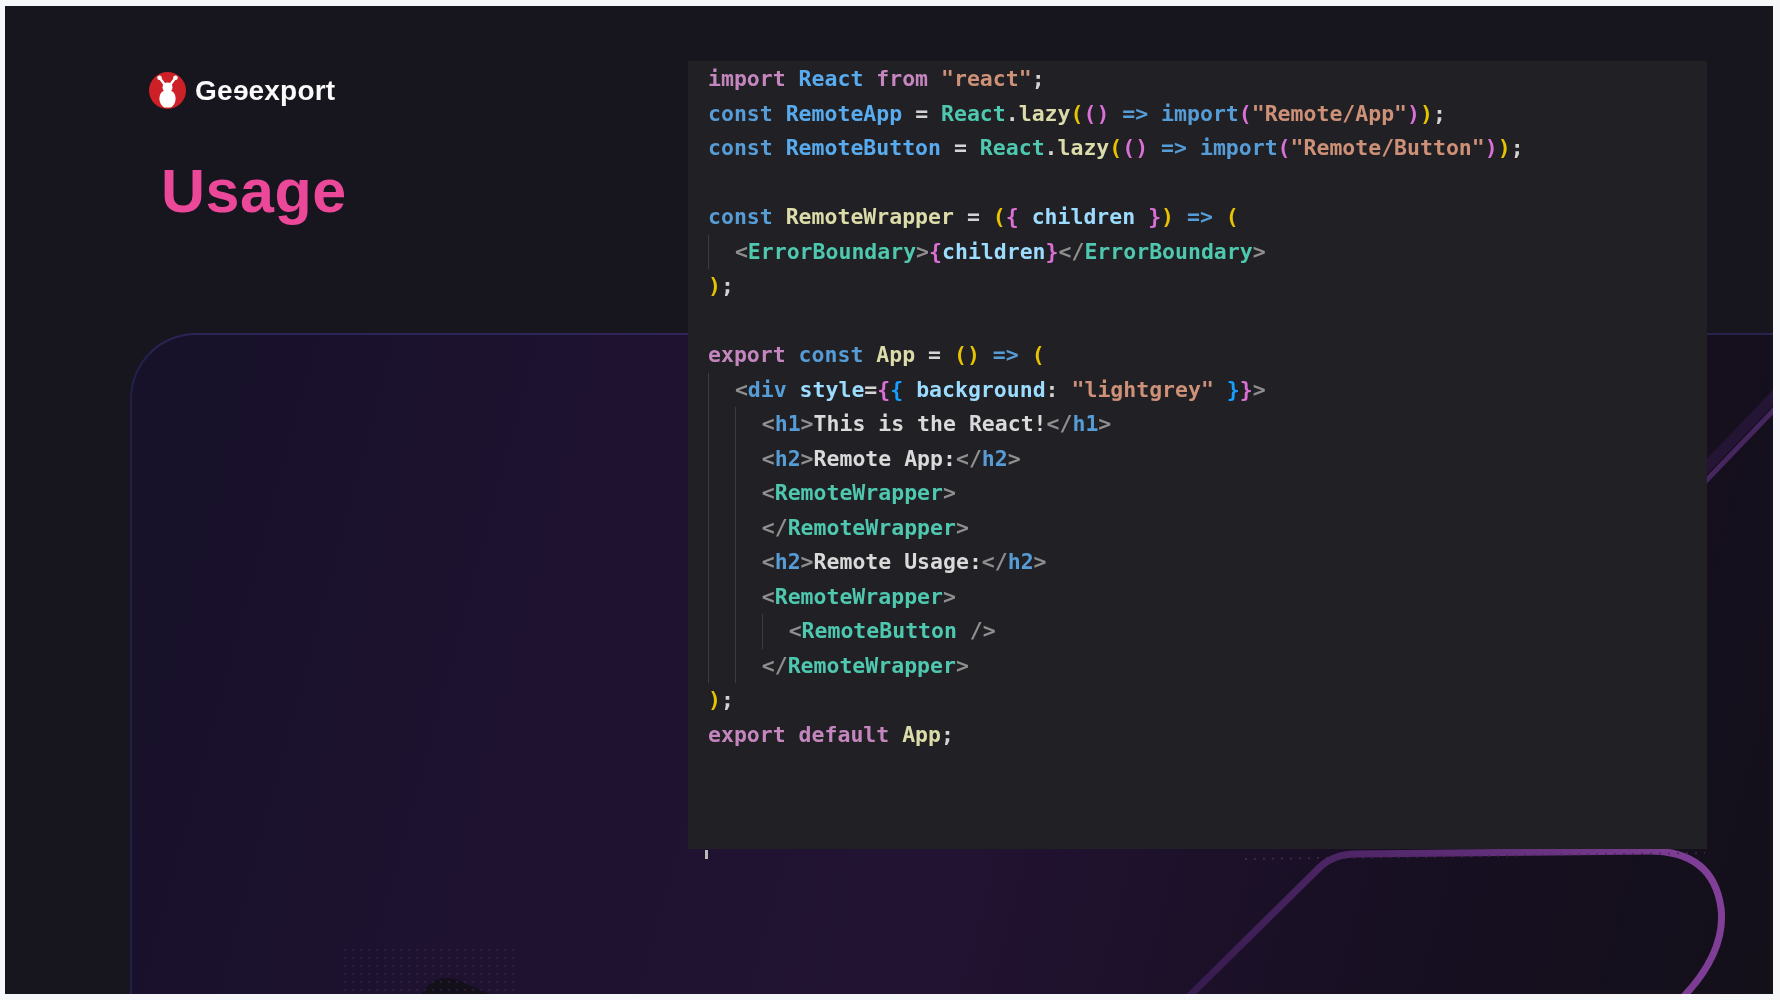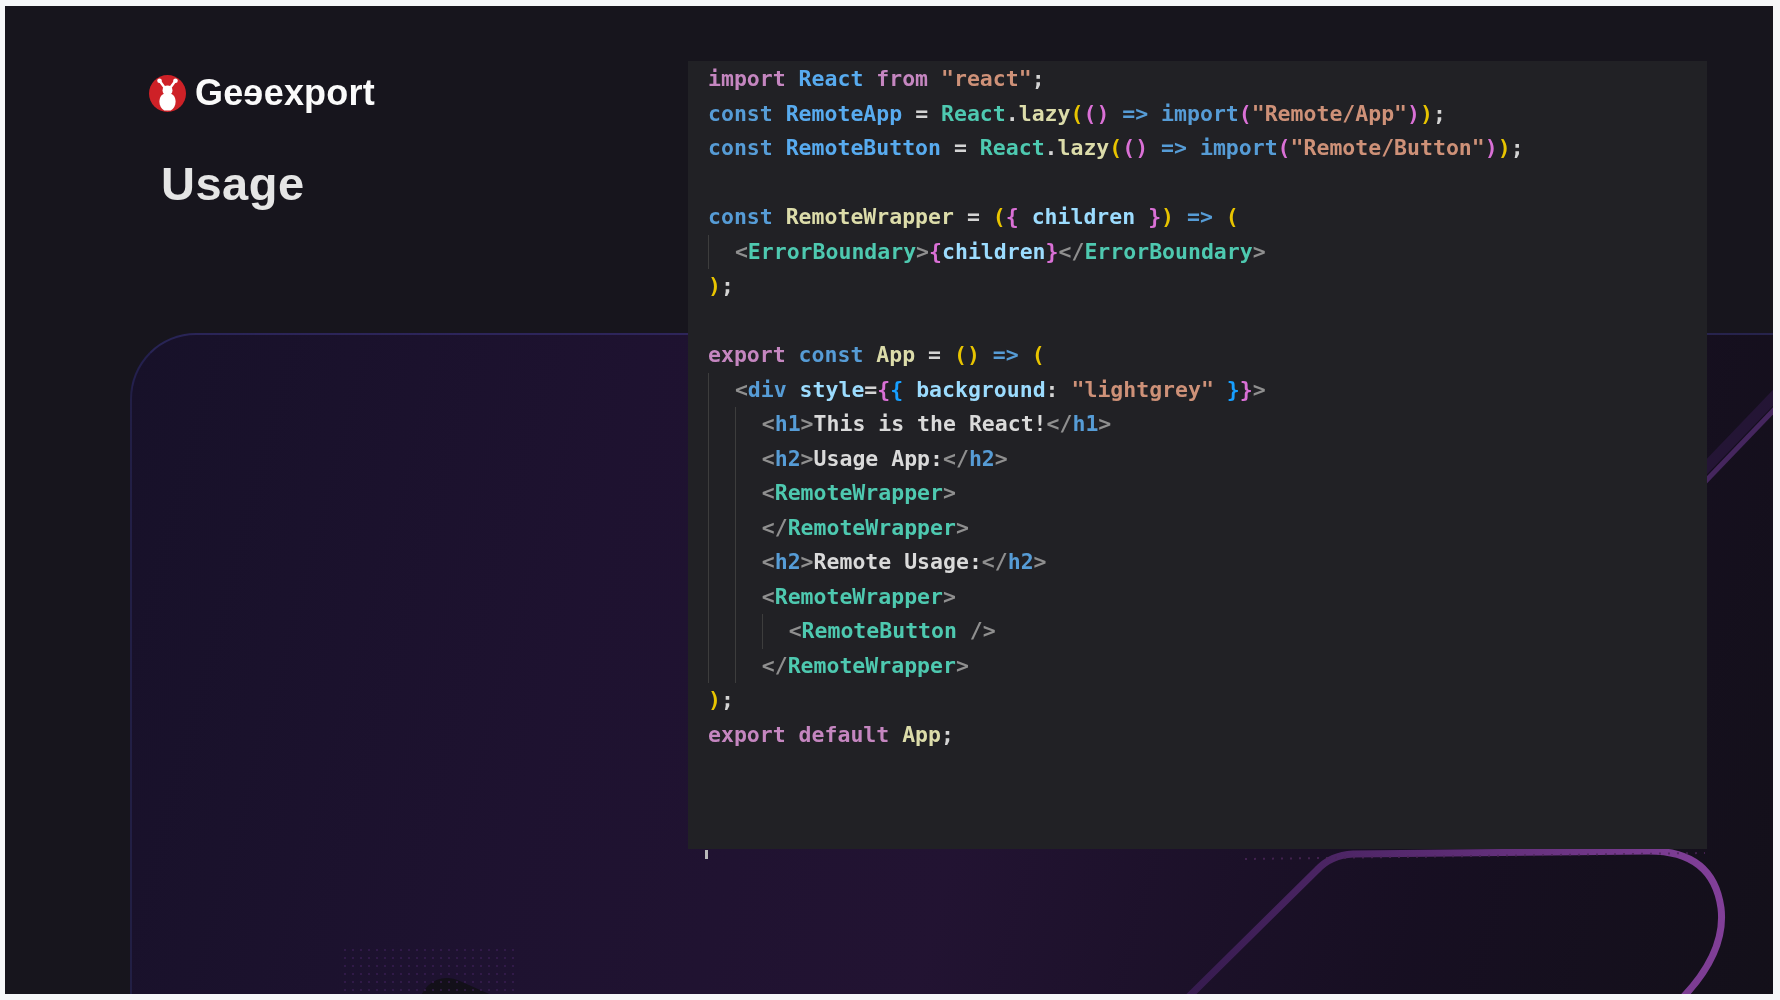--- a/index.html
+++ b/index.html
@@ -32,28 +32,28 @@
   .dots{
     position:absolute;left:336px;top:940px;width:175px;height:58px;
     background-image:radial-gradient(circle,#40205c 1.1px,transparent 1.4px);
     background-size:8px 8px;opacity:.55;
   }
   .deco-svg{position:absolute;left:0;top:0;pointer-events:none;}
   
   .logo{position:absolute;left:144px;top:66px;display:flex;align-items:center;gap:9px;}
   .logo svg{display:block;}
   .brand{
-    color:var(--white);font-weight:800;font-size:36px;letter-spacing:.2px;
+    color:var(--white);font-weight:800;font-size:28px;letter-spacing:.2px;
     display:flex;align-items:flex-end;
   }
   .brand .flip{display:inline-block;transform:scaleX(-1);}
   
   .page-title{
     position:absolute;left:156px;top:150px;
-    color:#e5e5e5;font-weight:800;font-size:47px;letter-spacing:.5px;
+    color:#ec4899;font-weight:800;font-size:61px;letter-spacing:.5px;
   }
   
   .code-block{
     position:absolute;left:683px;top:55px;width:1019px;height:788px;
     background:var(--code_bg);
     padding:1px 0 0 20px;box-sizing:border-box;
     overflow:hidden;
     font-family:"DejaVu Sans Mono", monospace;
     font-weight:700;font-size:21.5px;line-height:34.5px;
   }
@@ -123,21 +123,21 @@
         <div class="code-line"><span class="tk-kw2">const</span><span class="tk-id"> RemoteApp</span><span class="tk-pn"> =</span><span class="tk-cls"> React</span><span class="tk-pn">.</span><span class="tk-fn">lazy</span><span class="tk-b1">(</span><span class="tk-b2">()</span><span class="tk-kw2"> =&gt;</span><span class="tk-kw2"> import</span><span class="tk-b2">(</span><span class="tk-str">"Remote/App"</span><span class="tk-b2">)</span><span class="tk-b1">)</span><span class="tk-pn">;</span></div>
         <div class="code-line"><span class="tk-kw2">const</span><span class="tk-id"> RemoteButton</span><span class="tk-pn"> =</span><span class="tk-cls"> React</span><span class="tk-pn">.</span><span class="tk-fn">lazy</span><span class="tk-b1">(</span><span class="tk-b2">()</span><span class="tk-kw2"> =&gt;</span><span class="tk-kw2"> import</span><span class="tk-b2">(</span><span class="tk-str">"Remote/Button"</span><span class="tk-b2">)</span><span class="tk-b1">)</span><span class="tk-pn">;</span></div>
         <div class="code-line"></div>
         <div class="code-line"><span class="tk-kw2">const</span><span class="tk-fn"> RemoteWrapper</span><span class="tk-pn"> =</span><span class="tk-b1"> (</span><span class="tk-b2">{</span><span class="tk-prop"> children</span><span class="tk-b2"> }</span><span class="tk-b1">)</span><span class="tk-kw2"> =&gt;</span><span class="tk-b1"> (</span></div>
         <div class="code-line"><span class="tk-g"></span><span class="tk-tg">&lt;</span><span class="tk-cls">ErrorBoundary</span><span class="tk-tg">&gt;</span><span class="tk-b2">{</span><span class="tk-prop">children</span><span class="tk-b2">}</span><span class="tk-tg">&lt;/</span><span class="tk-cls">ErrorBoundary</span><span class="tk-tg">&gt;</span></div>
         <div class="code-line"><span class="tk-b1">)</span><span class="tk-pn">;</span></div>
         <div class="code-line"></div>
         <div class="code-line"><span class="tk-kw1">export</span><span class="tk-kw2"> const</span><span class="tk-fn"> App</span><span class="tk-pn"> =</span><span class="tk-b1"> ()</span><span class="tk-kw2"> =&gt;</span><span class="tk-b1"> (</span></div>
         <div class="code-line"><span class="tk-g"></span><span class="tk-tg">&lt;</span><span class="tk-kw2">div</span><span class="tk-prop"> style</span><span class="tk-pn">=</span><span class="tk-b2">{</span><span class="tk-b3">{</span><span class="tk-prop"> background</span><span class="tk-pn">:</span><span class="tk-str"> "lightgrey"</span><span class="tk-b3"> }</span><span class="tk-b2">}</span><span class="tk-tg">&gt;</span></div>
         <div class="code-line"><span class="tk-g"></span><span class="tk-g"></span><span class="tk-tg">&lt;</span><span class="tk-kw2">h1</span><span class="tk-tg">&gt;</span><span class="tk-txt">This is the React!</span><span class="tk-tg">&lt;/</span><span class="tk-kw2">h1</span><span class="tk-tg">&gt;</span></div>
-        <div class="code-line"><span class="tk-g"></span><span class="tk-g"></span><span class="tk-tg">&lt;</span><span class="tk-kw2">h2</span><span class="tk-tg">&gt;</span><span class="tk-txt">Usage App:</span><span class="tk-tg">&lt;/</span><span class="tk-kw2">h2</span><span class="tk-tg">&gt;</span></div>
+        <div class="code-line"><span class="tk-g"></span><span class="tk-g"></span><span class="tk-tg">&lt;</span><span class="tk-kw2">h2</span><span class="tk-tg">&gt;</span><span class="tk-txt">Remote App:</span><span class="tk-tg">&lt;/</span><span class="tk-kw2">h2</span><span class="tk-tg">&gt;</span></div>
         <div class="code-line"><span class="tk-g"></span><span class="tk-g"></span><span class="tk-tg">&lt;</span><span class="tk-cls">RemoteWrapper</span><span class="tk-tg">&gt;</span></div>
         <div class="code-line"><span class="tk-g"></span><span class="tk-g"></span><span class="tk-tg">&lt;/</span><span class="tk-cls">RemoteWrapper</span><span class="tk-tg">&gt;</span></div>
         <div class="code-line"><span class="tk-g"></span><span class="tk-g"></span><span class="tk-tg">&lt;</span><span class="tk-kw2">h2</span><span class="tk-tg">&gt;</span><span class="tk-txt">Remote Usage:</span><span class="tk-tg">&lt;/</span><span class="tk-kw2">h2</span><span class="tk-tg">&gt;</span></div>
         <div class="code-line"><span class="tk-g"></span><span class="tk-g"></span><span class="tk-tg">&lt;</span><span class="tk-cls">RemoteWrapper</span><span class="tk-tg">&gt;</span></div>
         <div class="code-line"><span class="tk-g"></span><span class="tk-g"></span><span class="tk-g"></span><span class="tk-tg">&lt;</span><span class="tk-cls">RemoteButton</span><span class="tk-tg"> /&gt;</span></div>
         <div class="code-line"><span class="tk-g"></span><span class="tk-g"></span><span class="tk-tg">&lt;/</span><span class="tk-cls">RemoteWrapper</span><span class="tk-tg">&gt;</span></div>
         <div class="code-line"><span class="tk-b1">)</span><span class="tk-pn">;</span></div>
         <div class="code-line"><span class="tk-kw1">export</span><span class="tk-kw1"> default</span><span class="tk-fn"> App</span><span class="tk-pn">;</span></div>
       </div>
   </div>

